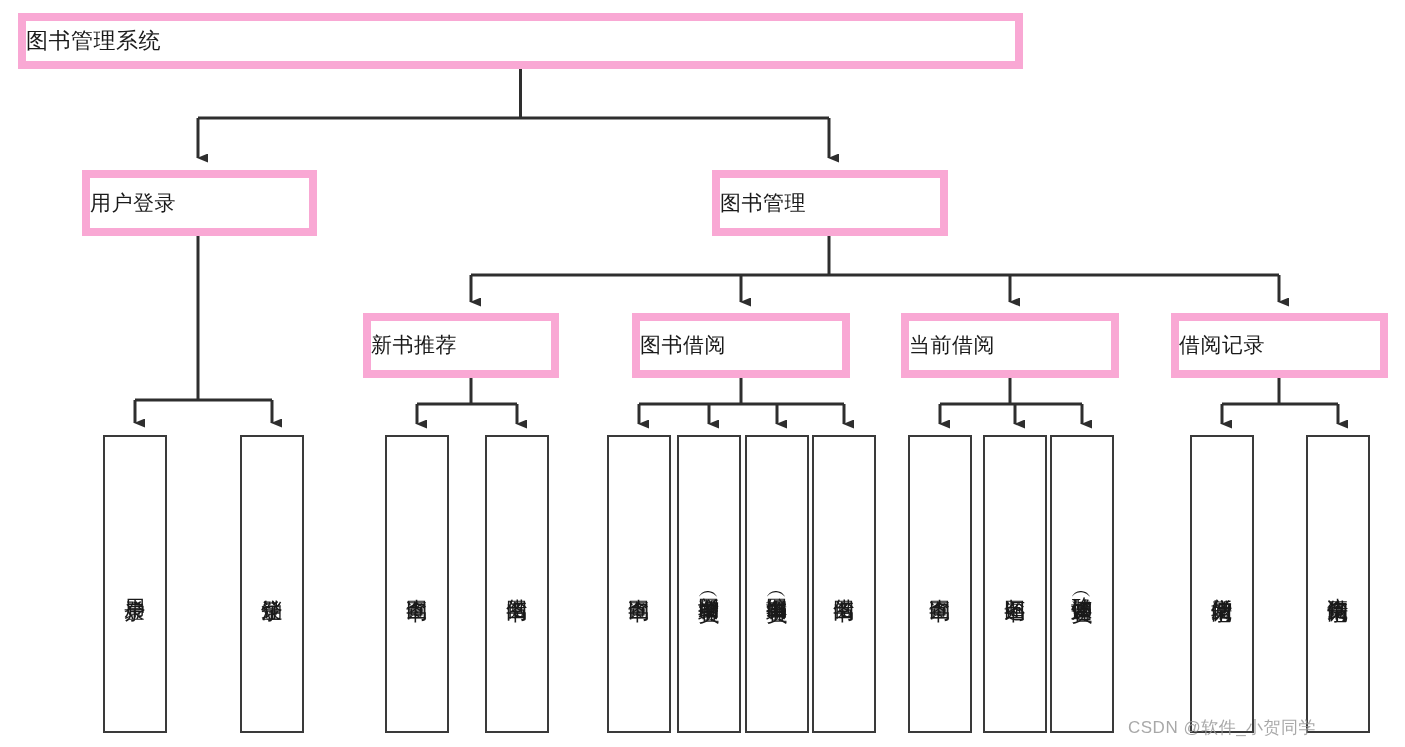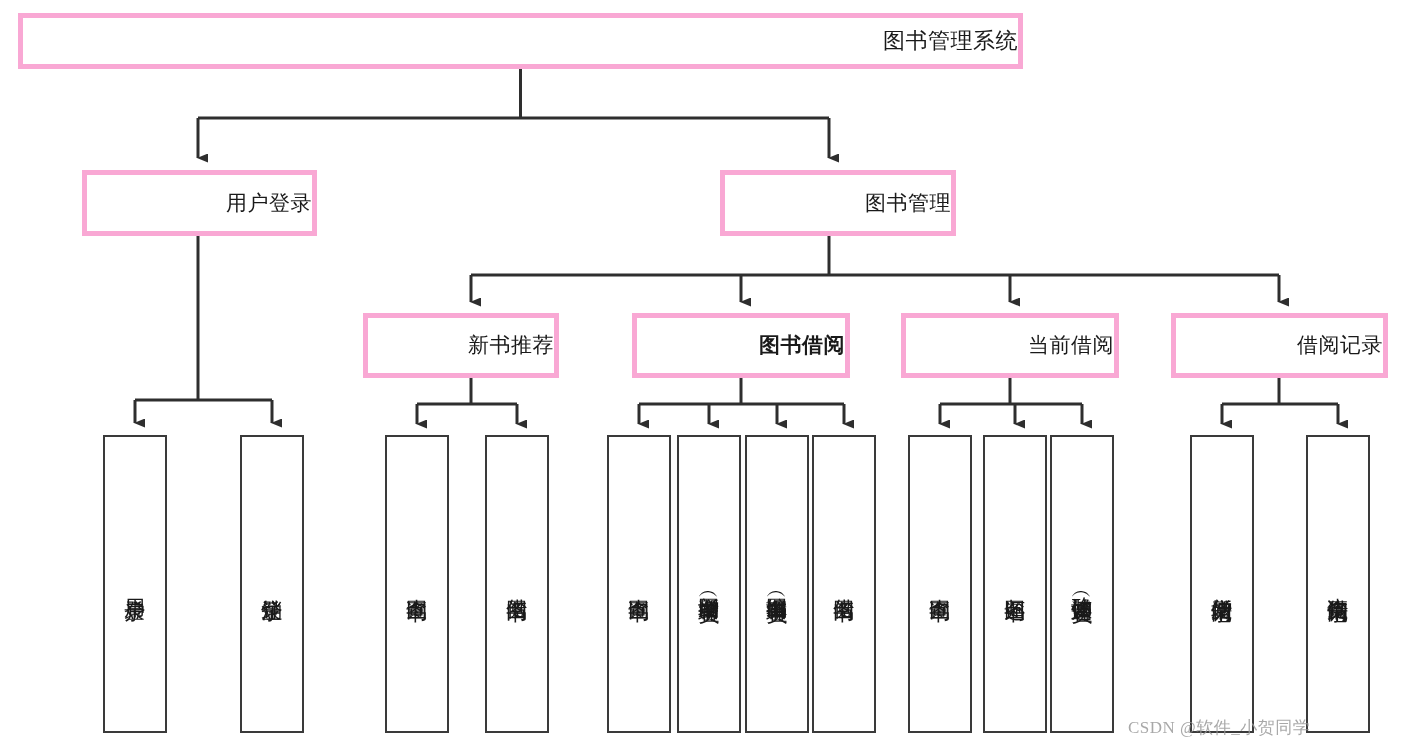--- a/index.html
+++ b/index.html
@@ -22,24 +22,24 @@
     left: 0;
     top: 0;
     width: 1405px;
     height: 747px;
     pointer-events: none;
   }
   .node {
     position: absolute;
     box-sizing: border-box;
     background: #ffffff;
-    border: 5px solid #f9a8d4;
+    border: 8px solid #f9a8d4;
     display: flex;
     align-items: center;
-    justify-content: flex-end;
+    justify-content: flex-start;
     z-index: 2;
   }
   .node-label {
     color: #1a1a1a;
     font-size: 21px;
     line-height: 1.15;
     white-space: nowrap;
     letter-spacing: 0.5px;
   }
   .node.root .node-label { font-size: 22px; }
@@ -130,28 +130,28 @@
     </g>
   </svg>
 
   <div class="node root" style="left:18px; top:13px; width:1005px; height:56px;">
     <span class="node-label">图书管理系统</span>
   </div>
 
   <div class="node" style="left:82px; top:170px; width:235px; height:66px;">
     <span class="node-label">用户登录</span>
   </div>
-  <div class="node" style="left:712px; top:170px; width:236px; height:66px;margin-left:8px;">
+  <div class="node" style="left:712px; top:170px; width:236px; height:66px;">
     <span class="node-label">图书管理</span>
   </div>
 
   <div class="node" style="left:363px; top:313px; width:196px; height:65px;">
     <span class="node-label">新书推荐</span>
   </div>
-  <div class="node" style="left:632px; top:313px; width:218px; height:65px;font-weight:bold;">
+  <div class="node" style="left:632px; top:313px; width:218px; height:65px;">
     <span class="node-label">图书借阅</span>
   </div>
   <div class="node" style="left:1171px; top:313px; width:217px; height:65px;">
     <span class="node-label">借阅记录</span>
   </div>
   <div class="node" style="left:901px; top:313px; width:218px; height:65px;">
     <span class="node-label">当前借阅</span>
   </div>
 
   <div class="leaf" style="left:103px; top:435px; width:64px; height:298px;">
@@ -191,15 +191,15 @@
     <span class="leaf-label">确认归还（管理员）</span>
   </div>
 
   <div class="leaf" style="left:1190px; top:435px; width:64px; height:298px;">
     <span class="leaf-label">新增借阅记录</span>
   </div>
   <div class="leaf" style="left:1306px; top:435px; width:64px; height:298px;">
     <span class="leaf-label">查询借阅记录</span>
   </div>
 
-  <div class="watermark" style="left:1128px; top:716px;font-family:Liberation Serif, serif;">CSDN @软件_小贺同学</div>
+  <div class="watermark" style="left:1128px; top:716px;">CSDN @软件_小贺同学</div>
 
 </div>
 
 </body></html>

